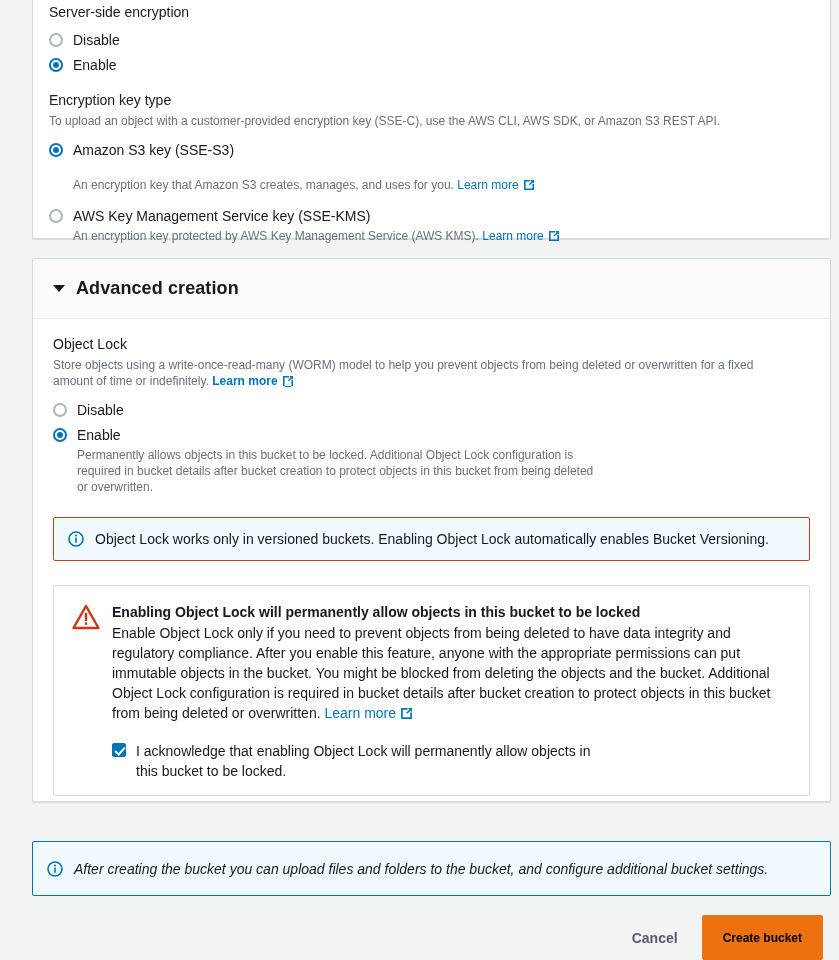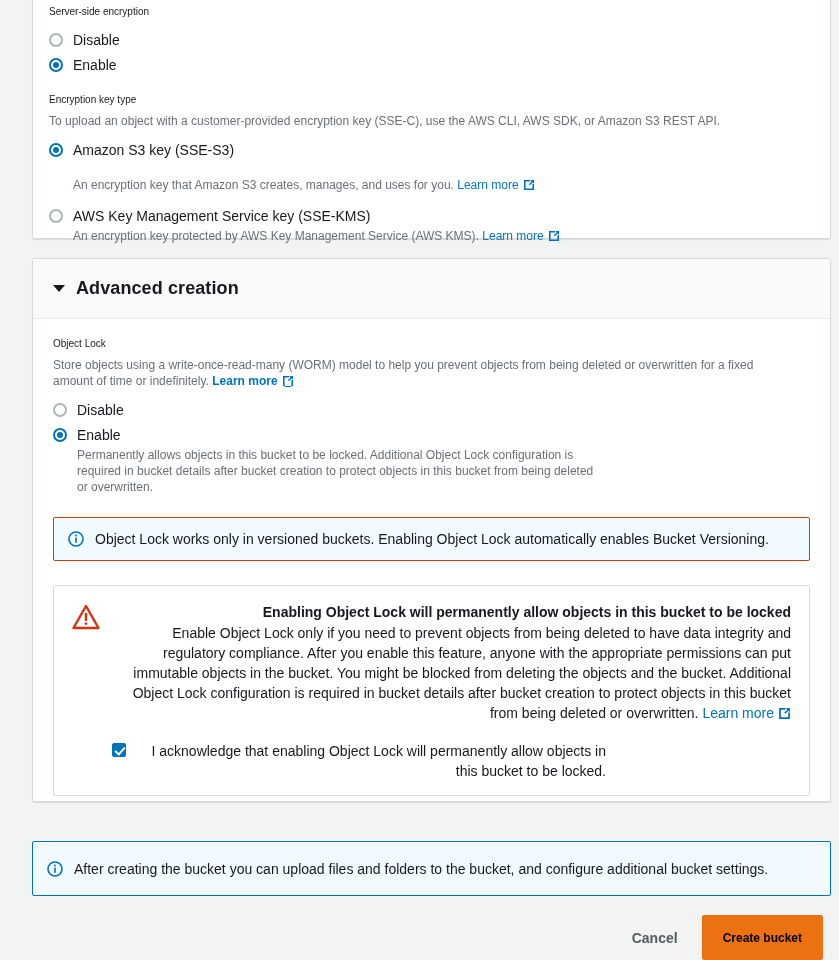--- a/index.html
+++ b/index.html
@@ -39,21 +39,21 @@
     width: 0; height: 0;
     border-left: 6px solid transparent;
     border-right: 6px solid transparent;
     border-top: 7px solid #16191f;
     margin-right: 11px;
   }
   .adv-title { font-size: 18px; font-weight: bold; letter-spacing: 0.1px; }
   .adv-body { padding: 16px 20px 0 20px; }
 
   
-  .section-label { font-size: 10px; font-weight: normal; color: #16191f; line-height: 18px; }
+  .section-label { font-size: 14px; font-weight: normal; color: #16191f; line-height: 18px; }
   .section-desc  { font-size: 12px; color: #687078; line-height: 16px; margin-top: 4px; }
   .opt-label     { font-size: 14px; color: #16191f; line-height: 18px; }
   .opt-desc      { font-size: 12px; color: #687078; line-height: 16px; }
 
   a.learn, .learn {
     color: #0073bb; text-decoration: none; cursor: pointer;
     font-weight: bold; font-size: 12px;
   }
   .learn.reg { font-weight: normal; }
   .extlink {
@@ -109,21 +109,21 @@
   .warn-body  { font-size: 14px; color: #16191f; line-height: 20px; margin-top: 1px; }
   .ack-row { display: flex; align-items: flex-start; margin-top: 18px; }
   .ack-txt { font-size: 14px; color: #16191f; line-height: 20px; max-width: 470px; }
 
   
   .bottom-info {
     position: absolute; left: 32px; top: 841px; width: 799px; height: 55px;
     background: #f1faff; border: 1px solid #0073bb; border-radius: 2px;
     display: flex; align-items: center; padding: 0 14px;
   }
-  .bottom-info .txt { font-size: 14px; color: #16191f; }
+  .bottom-info .txt { font-size: 14px; color: #16191f; font-style: italic; }
 
   
   .footer {
     position: absolute; left: 0; top: 915px; width: 839px; height: 45px;
     display: flex; justify-content: flex-end;
     padding-right: 16px;
   }
   .btn-cancel {
     background: transparent; border: none; cursor: pointer;
     font-family: "Liberation Sans", sans-serif;
@@ -229,21 +229,21 @@
         <span class="icon-info">
           <svg width="16" height="16" viewBox="0 0 16 16">
             <circle cx="8" cy="8" r="7" fill="none" stroke="#0073bb" stroke-width="1.6"></circle>
             <circle cx="8" cy="4.6" r="1" fill="#0073bb"></circle>
             <rect x="7.2" y="6.6" width="1.6" height="5.2" fill="#0073bb"></rect>
           </svg>
         </span>
         <span class="txt">Object Lock works only in versioned buckets. Enabling Object Lock automatically enables Bucket Versioning.</span>
       </div>
 
-      <div class="alert-warn" style="margin-top:24px;text-align:right;">
+      <div class="alert-warn" style="margin-top:24px;">
         <span class="icon-warn">
           <svg width="28" height="26" viewBox="0 0 28 26">
             <path d="M14 2 L26.5 24 L1.5 24 Z" fill="none" stroke="#d13212" stroke-width="2.4" stroke-linejoin="round"></path>
             <rect x="12.8" y="9" width="2.4" height="8" fill="#d13212"></rect>
             <rect x="12.8" y="18.4" width="2.4" height="2.4" fill="#d13212"></rect>
           </svg>
         </span>
         <div style="flex:1;">
           <div class="warn-title">Enabling Object Lock will permanently allow objects in this bucket to be locked</div>
           <div class="warn-body">

